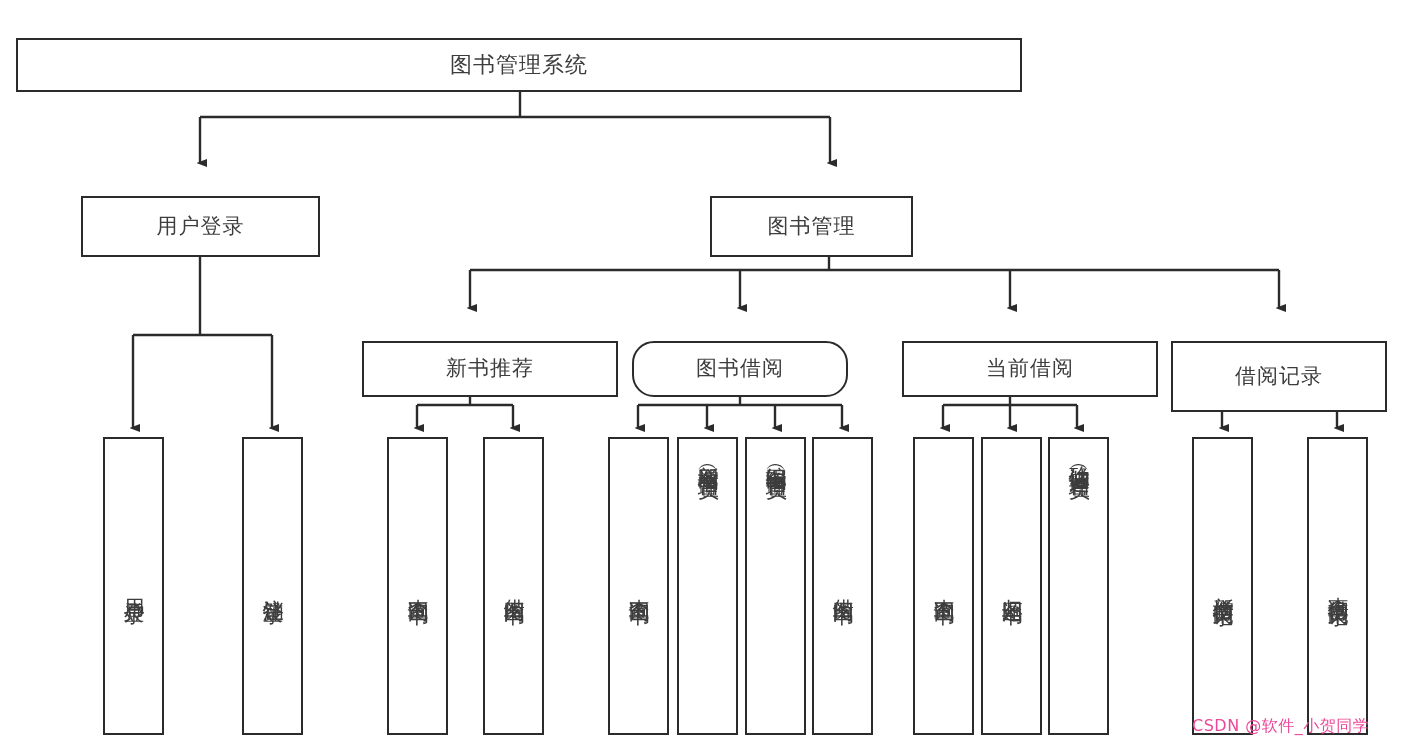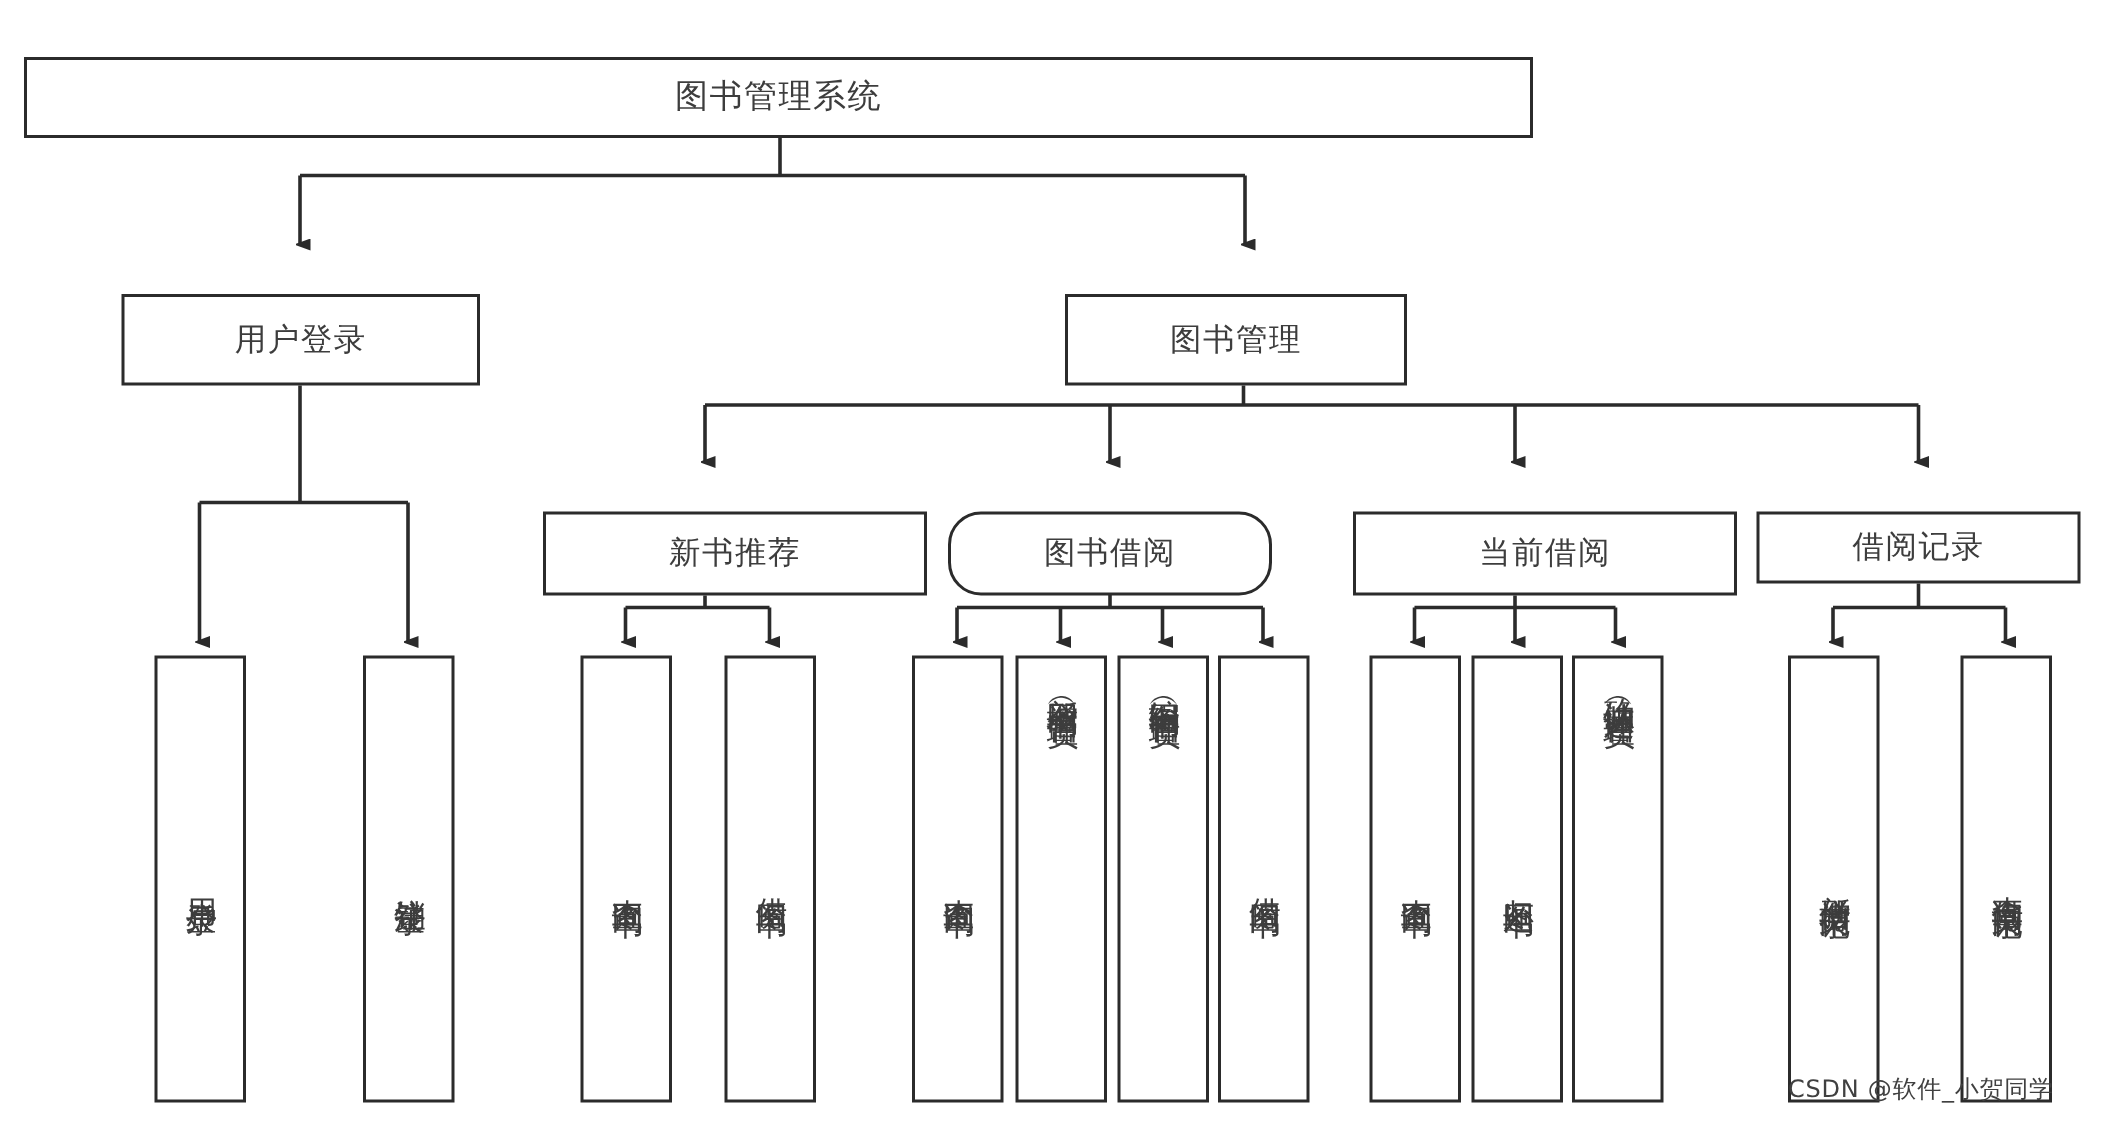--- a/index.html
+++ b/index.html
@@ -59,21 +59,21 @@
     white-space: nowrap;
     color: #3d3d3d;
   }
   .node.vert.center {
     align-items: center;
     padding-top: 0;
   }
   .watermark {
     position: absolute;
     font-size: 16px;
-    color: #404040;
+    color: #ec4899;
     letter-spacing: 0.5px;
     white-space: nowrap;
     user-select: none;
   }
 </style>
 </head>
 <body>
 
 <div id="canvas">
 
@@ -123,26 +123,26 @@
       <path d="M1279,373 L1279,405"></path>
       <path d="M1222,405 L1337,405"></path>
       <path d="M1222,405 L1222,428" marker-end="url(#arrow)"></path>
       <path d="M1337,405 L1337,428" marker-end="url(#arrow)"></path>
     </g>
   </svg>
 
   <div class="node horiz root" style="left:16px; top:14px; width:1006px; height:54px;">图书管理系统</div>
 
   <div class="node horiz" style="left:81px; top:172px; width:239px; height:61px;">用户登录</div>
-  <div class="node horiz" style="left:710px; top:172px; width:228px; height:61px;">图书管理</div>
+  <div class="node horiz" style="left:710px; top:172px; width:203px; height:61px;">图书管理</div>
 
   <div class="node horiz" style="left:362px; top:317px; width:256px; height:56px;">新书推荐</div>
   <div class="node horiz" style="left:632px; top:317px; width:216px; height:56px;border-radius:22px;">图书借阅</div>
   <div class="node horiz" style="left:902px; top:317px; width:256px; height:56px;">当前借阅</div>
-  <div class="node horiz" style="left:1171px; top:317px; width:216px; height:48px;">借阅记录</div>
+  <div class="node horiz" style="left:1171px; top:317px; width:216px; height:71px;">借阅记录</div>
 
   <div class="node vert center" style="left:103px; top:437px; width:61px; height:298px;">
     <span class="vtext">用户登录</span>
   </div>
   <div class="node vert center" style="left:242px; top:437px; width:61px; height:298px;">
     <span class="vtext">注销登录</span>
   </div>
 
   <div class="node vert center" style="left:387px; top:437px; width:61px; height:298px;">
     <span class="vtext">查询图书</span>

